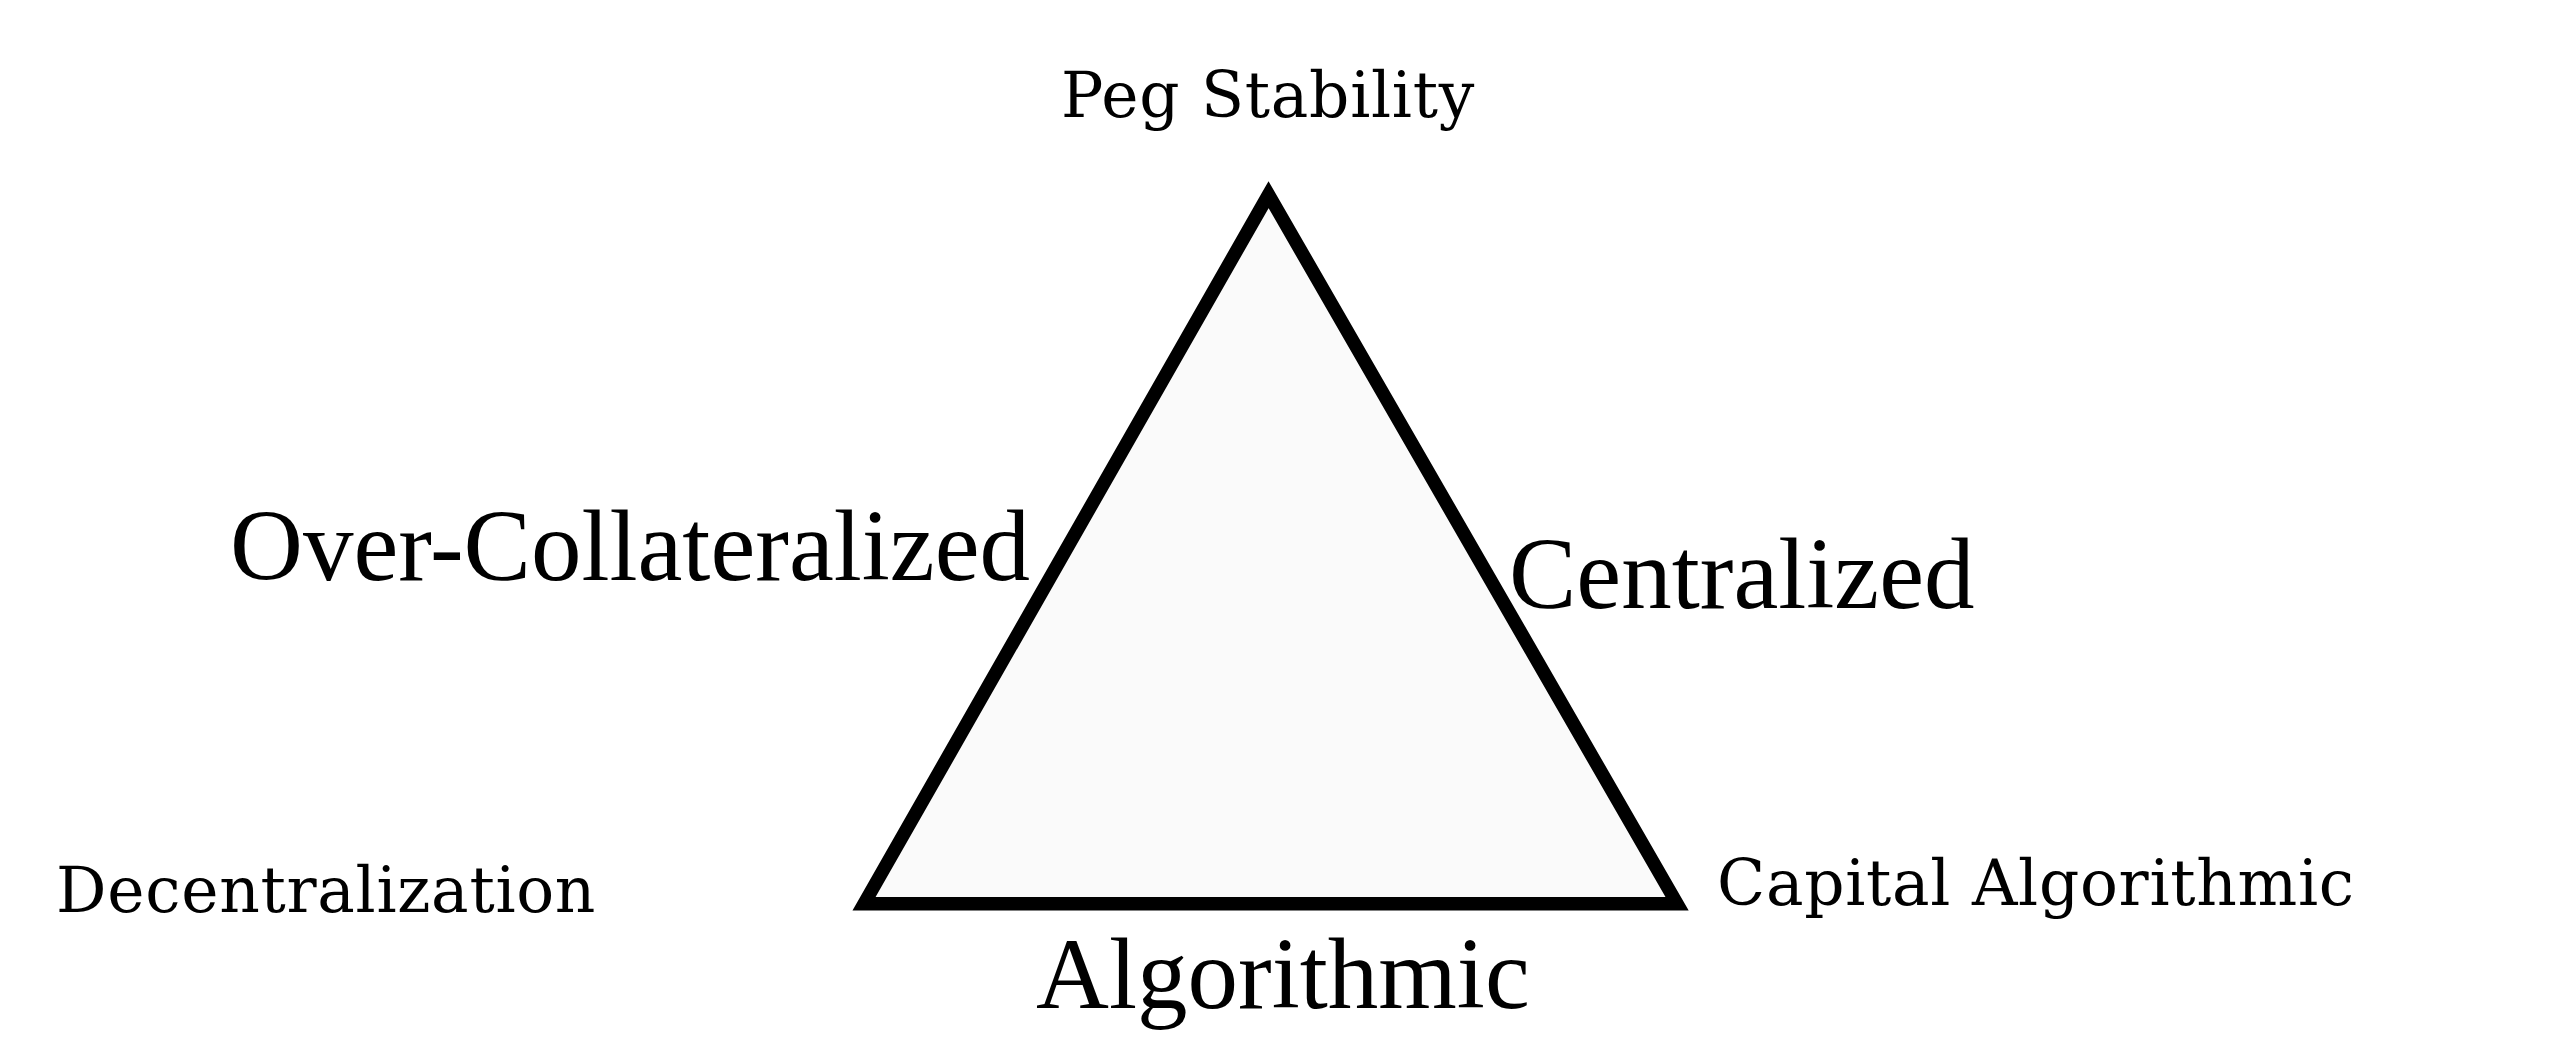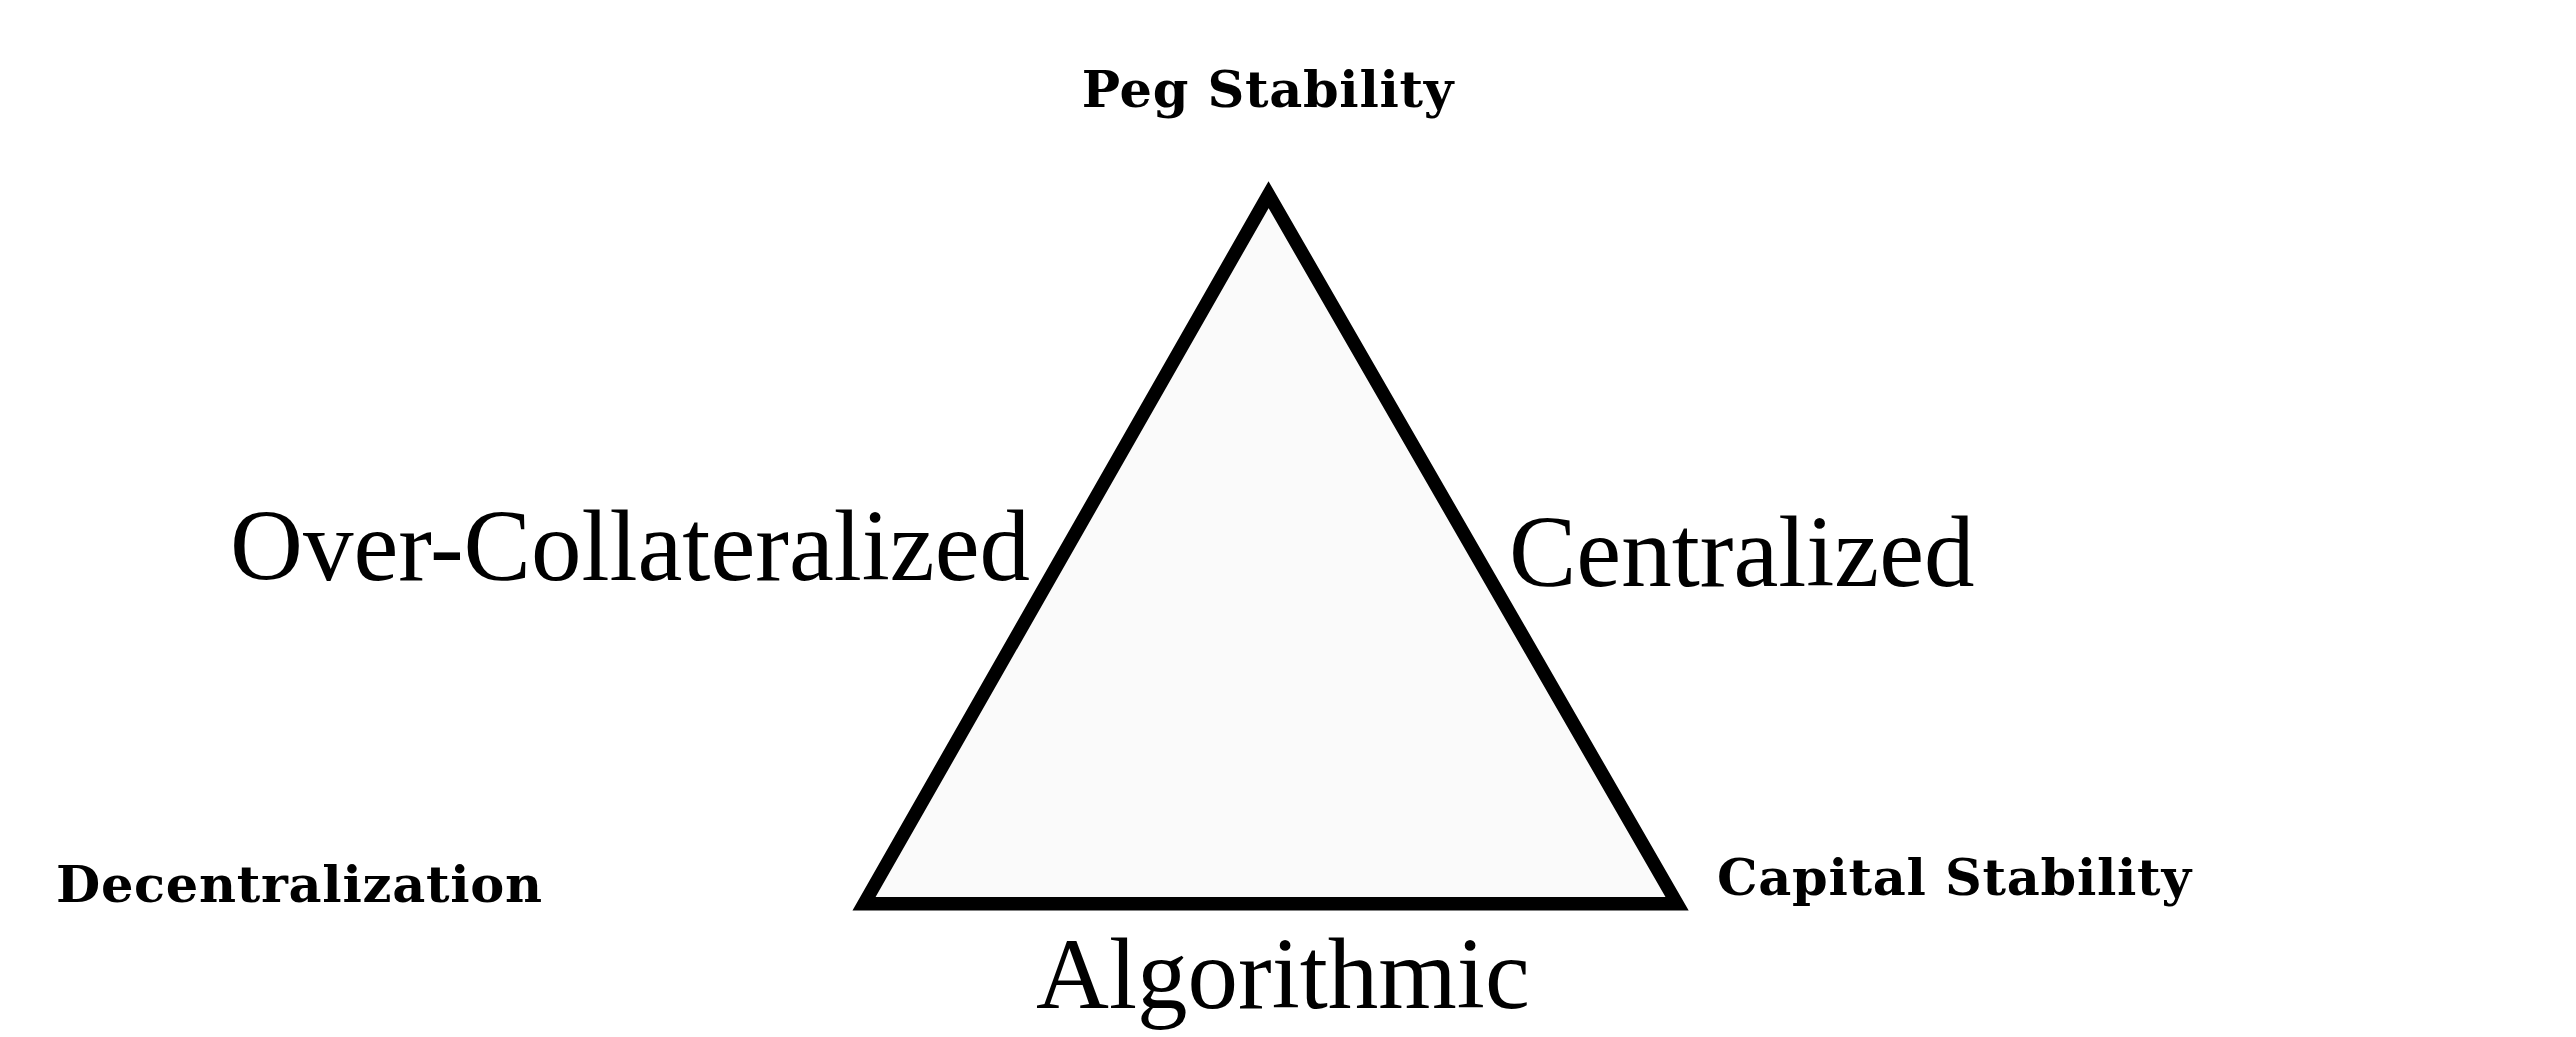--- a/index.html
+++ b/index.html
@@ -23,50 +23,50 @@
       height: 1038px;
     }
     .label {
       position: absolute;
       white-space: nowrap;
       line-height: 1;
       font-family: "DejaVu Serif", "Liberation Serif", serif;
       color: #000;
     }
     .vertex {
-      font-weight: bold;
-      font-size: 51px;
+      font-weight: normal;
+      font-size: 63px;
       letter-spacing: 0.7px;
     }
     .edge {
       font-weight: normal;
       font-size: 81px;
       font-family: "Liberation Serif", "DejaVu Serif", serif;
       font-size: 101px;
     }
     
     #lbl-top   { left: 976px; top: 64px;  width: 584px; text-align: center; }
     #lbl-left  { left: 56px;  top: 859px; }
     #lbl-right { left: 1717px; top: 852px; }
     
     #lbl-edge-left   { right: calc(2576px - 1030px); top: 496px; text-align: right; }
-    #lbl-edge-right  { left: 1509px; top: 502px; }
+    #lbl-edge-right  { left: 1509px; top: 524px; }
     #lbl-edge-bottom { left: 1036px; top: 924px; text-align: right; }
   </style>
 </head>
 <body>
 
 <svg id="diagram" viewBox="0 0 3840 1547" xmlns="http://www.w3.org/2000/svg">
   <polygon points="1891,290 1288,1347 2500,1347" fill="#fafafa" stroke="#000000" stroke-width="20" stroke-linejoin="miter" stroke-miterlimit="10"></polygon>
 </svg>
 
 <div id="lbl-top" class="label vertex">Peg Stability</div>
 
 <div id="lbl-left" class="label vertex">Decentralization</div>
 
-<div id="lbl-right" class="label vertex">Capital Stability</div>
+<div id="lbl-right" class="label vertex">Capital Algorithmic</div>
 
 <div id="lbl-edge-left" class="label edge">Over-Collateralized</div>
 
 <div id="lbl-edge-right" class="label edge">Centralized</div>
 
 <div id="lbl-edge-bottom" class="label edge">Algorithmic</div>
 
 
 </body></html>

